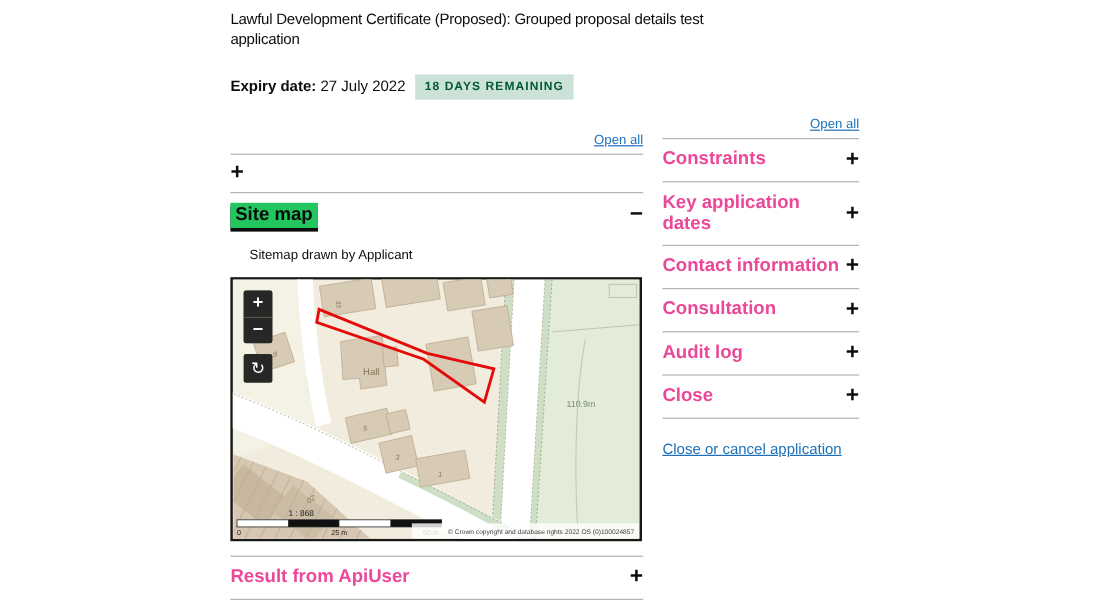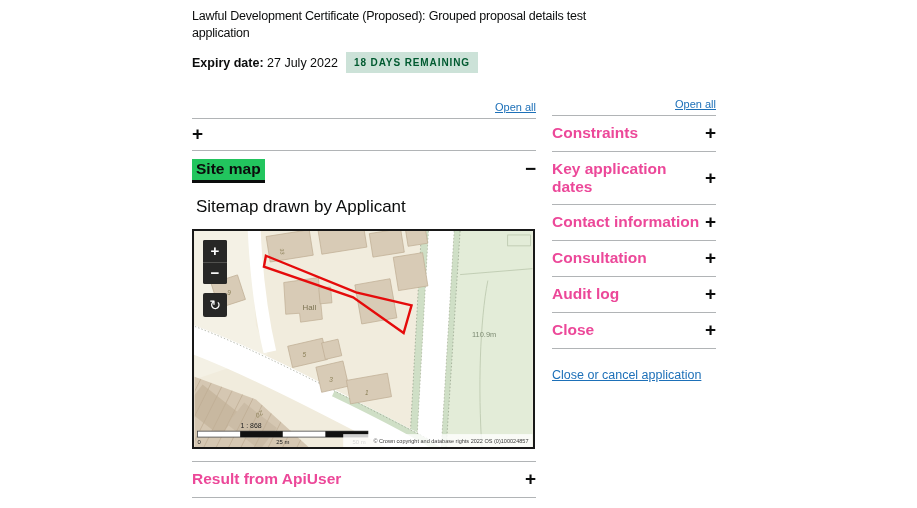--- a/index.html
+++ b/index.html
@@ -4,21 +4,21 @@
 <style>
   * { margin:0; padding:0; box-sizing:border-box; }
   html,body { width:917px; height:508px; background:#ffffff; overflow:hidden;
               font-family:"Liberation Sans", sans-serif; color:#0b0c0c; }
   .page { position:relative; width:917px; height:508px;border-radius:21px; }
 
   .left-col  { position:absolute; left:192px; top:8px;  width:344px; }
   .right-col { position:absolute; left:552px; top:94px; width:164px; }
 
   .app-title { font-size:12.5px; line-height:16.5px; letter-spacing:-0.2px; white-space:nowrap; }
-  .meta-row  { margin-top:11px; font-size:12.5px; line-height:16px; }
+  .meta-row  { margin-top:21px; font-size:12.5px; line-height:16px; }
   .meta-row b { font-weight:700; }
   .tag { display:inline-block; background:#cce2d8; color:#005a30; font-size:10px;
          font-weight:700; letter-spacing:0.9px; padding:3px 8px 2px; margin-left:8px;
          vertical-align:1px; }
   a.link { color:#1d70b8; text-decoration:underline; cursor:pointer; }
   .change-link { margin-left:22px; font-size:12.5px; }
 
   .open-all-row { text-align:right; margin:24px 0 3px; }
   .open-all-row a { font-size:11px; }
 
@@ -26,21 +26,21 @@
   .acc-section { border-top:1px solid #b1b4b6; }
   .acc-header { display:flex; justify-content:space-between; align-items:center;
                 width:100%; background:none; border:none; padding:8px 0 9px;
                 cursor:pointer; font-family:inherit; text-align:left; }
   .acc-title { font-size:15.5px; font-weight:700; color:#ec4899; line-height:1.15; }
   .acc-icon  { font-size:19px; font-weight:700; color:#0b0c0c; line-height:14px; }
   .highlight { background:#22c55e; color:#0b0c0c; box-shadow:0 3px 0 #0b0c0c;
                padding:1px 4px 2px; }
 
   .acc-body { padding:4px 0 12px; }
-  .map-caption { font-size:17px; margin:4px 4px 12px; }
+  .map-caption { font-size:11px; margin:4px 16px 12px; }
 
   .map-box { position:relative; width:343px; height:220px; border:2px solid #181818;
              background:#f1ecdd; }
   .map-box svg { display:block; }
 
   .map-controls { position:absolute; left:9px; top:9px; width:24px; background:#272726;
                   border-radius:2px; overflow:hidden; }
   .map-btn { display:block; width:24px; height:22px; background:#272726; color:#ffffff;
              border:none; font-size:15px; font-weight:700; line-height:20px;
              cursor:pointer; font-family:inherit; }

